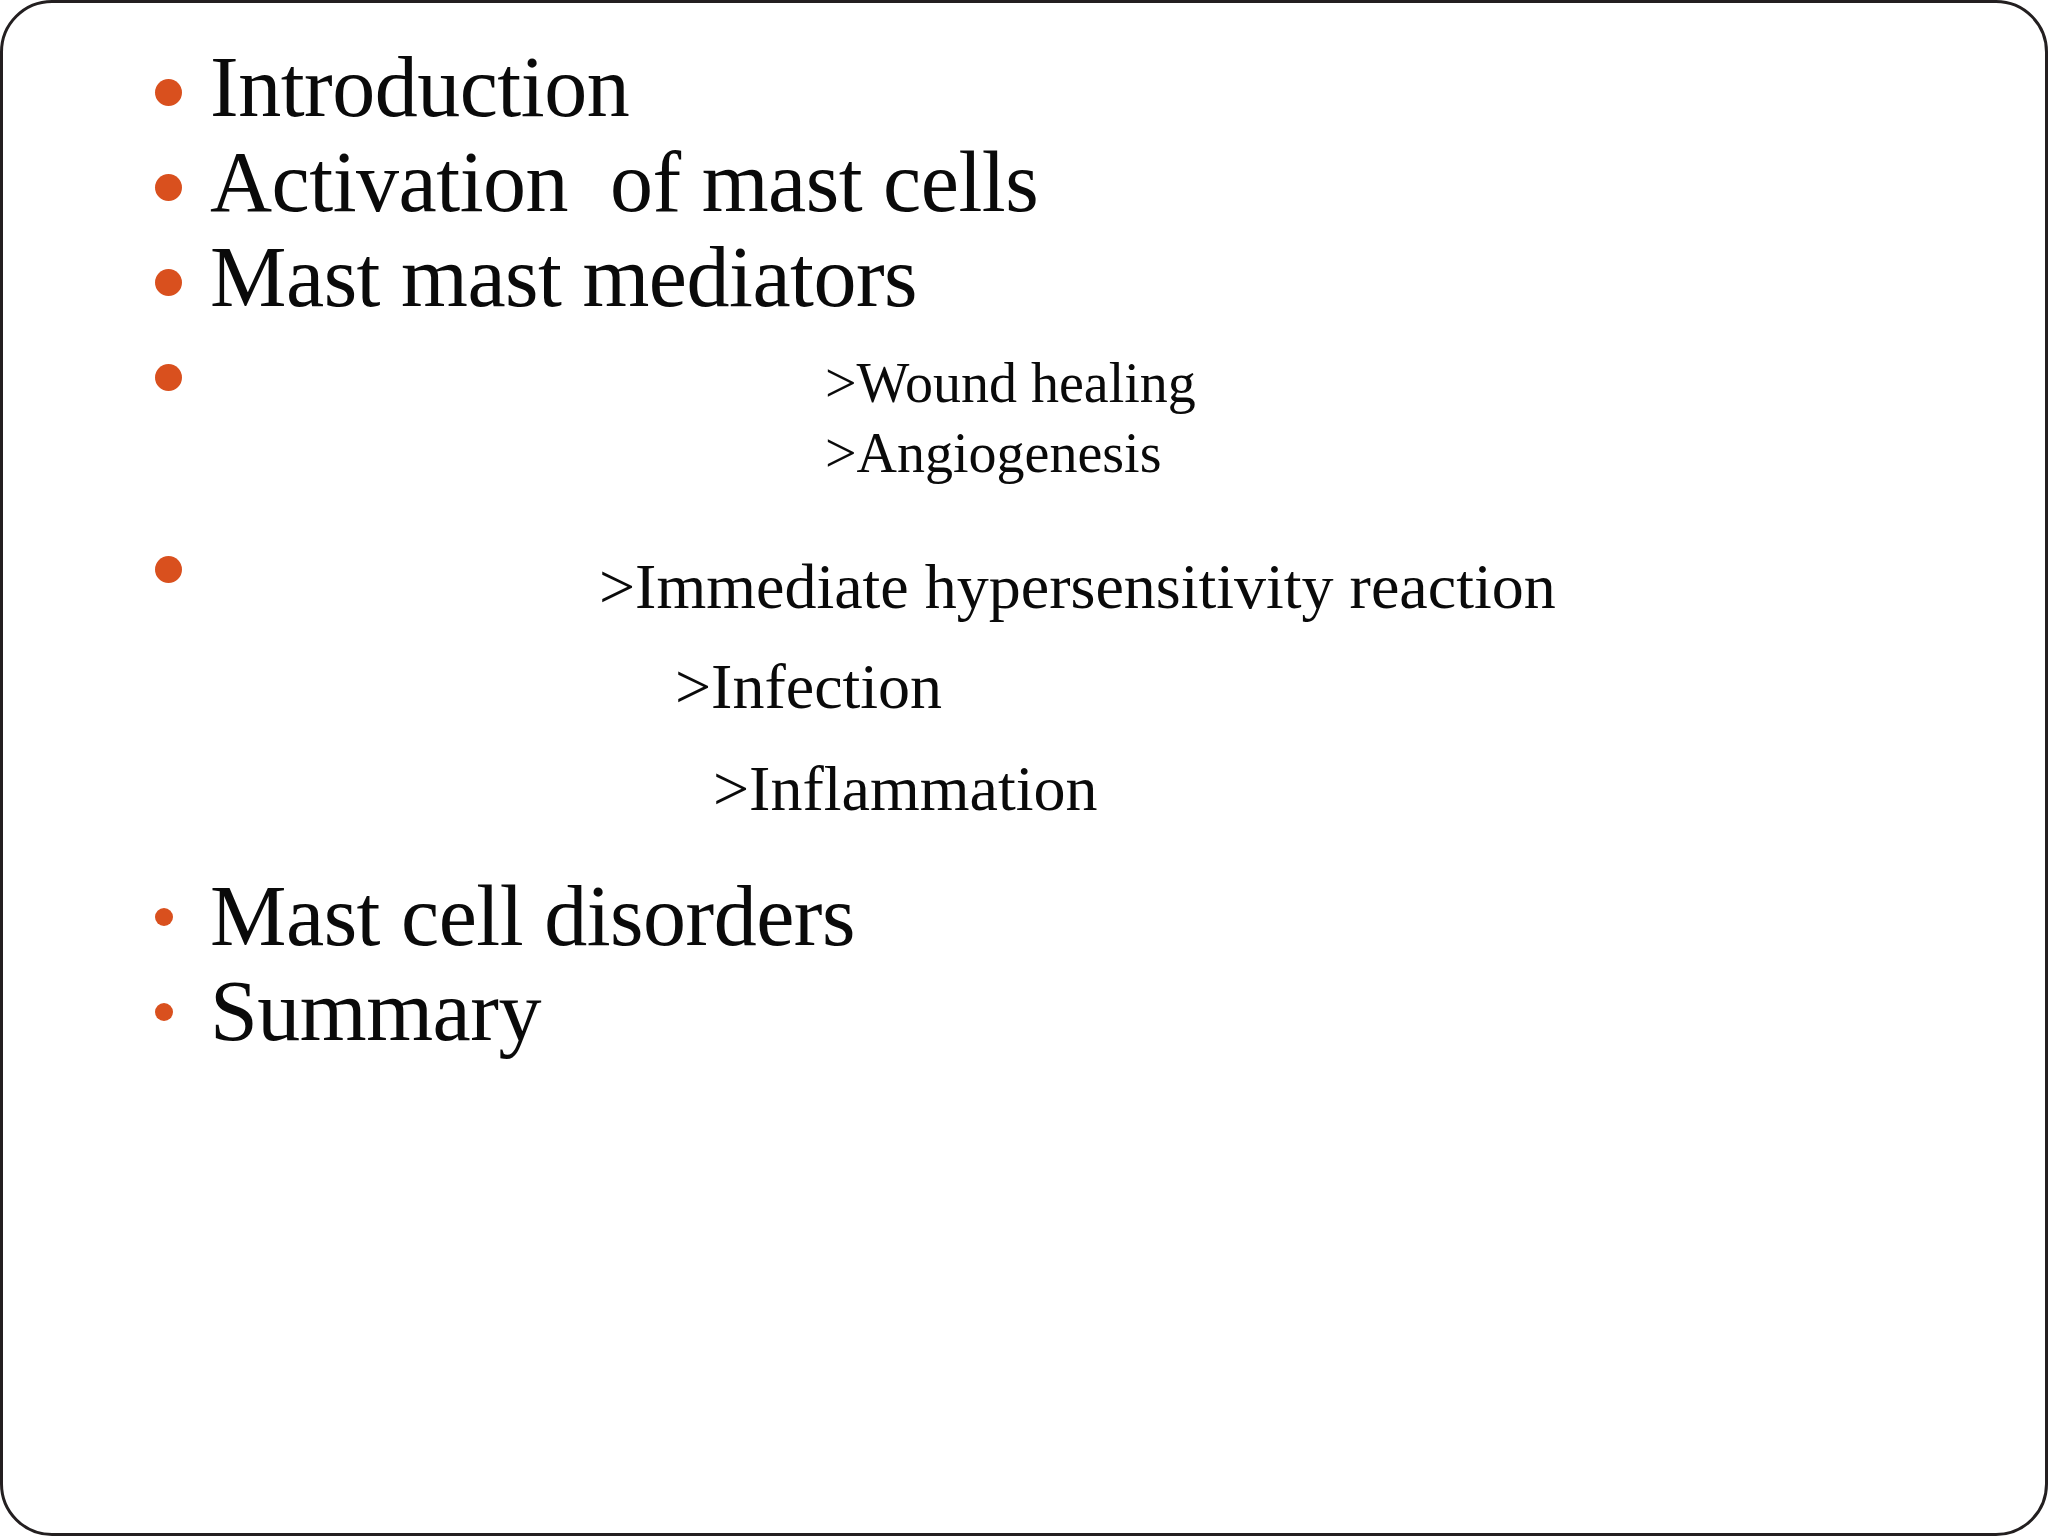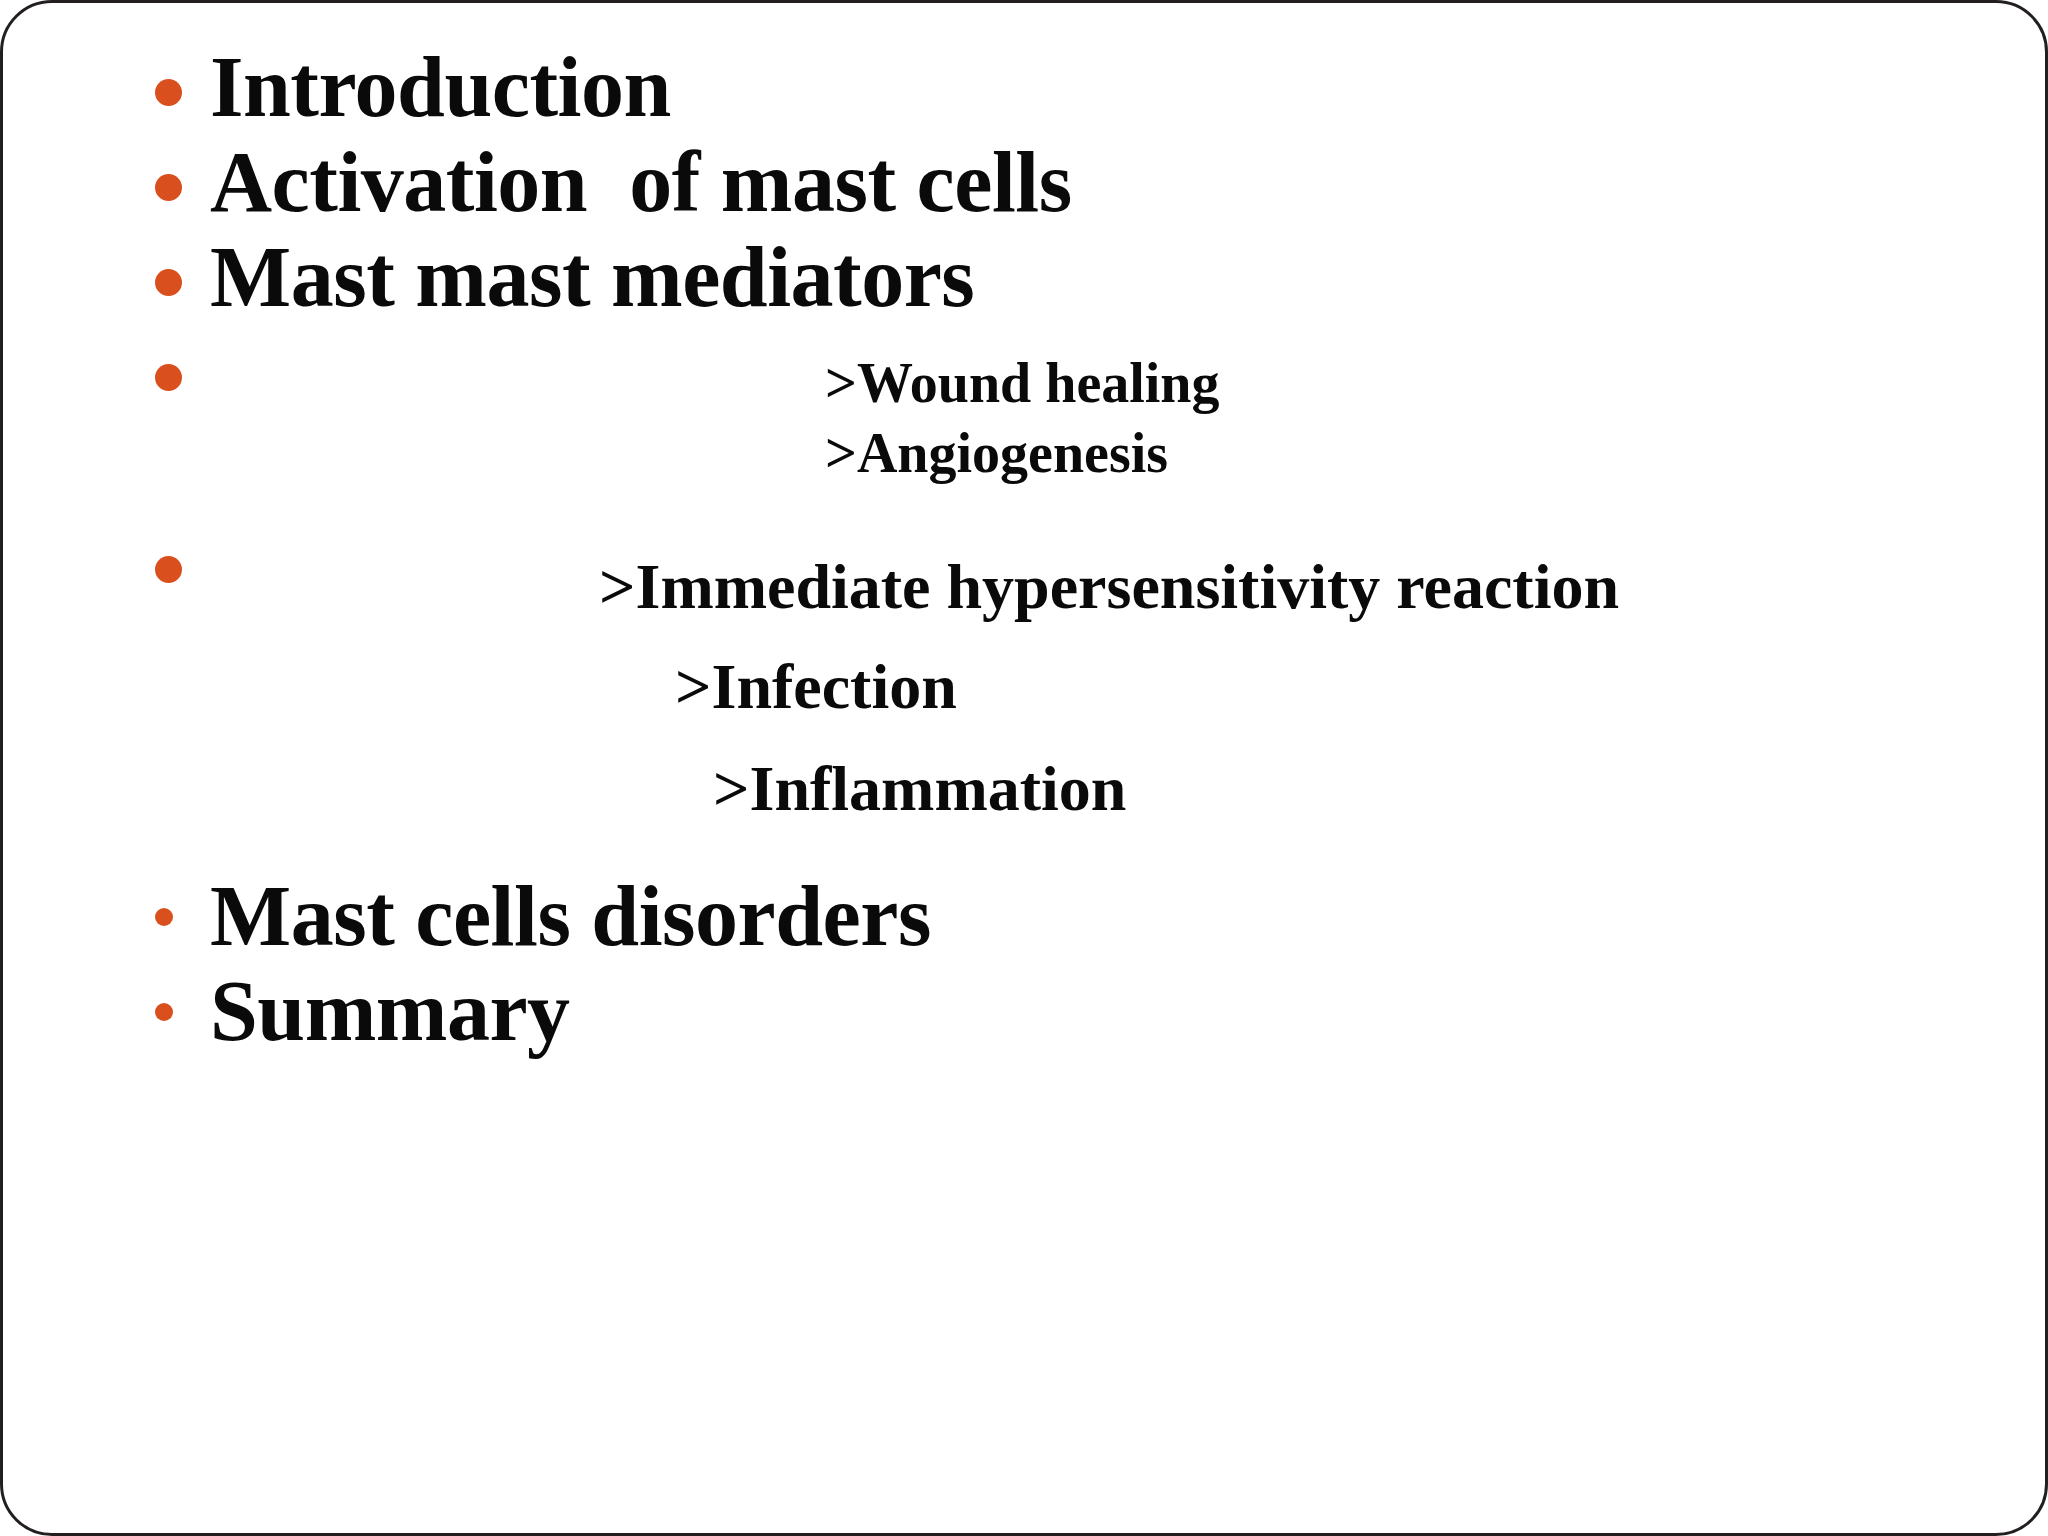--- a/index.html
+++ b/index.html
@@ -16,21 +16,20 @@
 
   .slide {
     position: relative;
     box-sizing: border-box;
     width: 2048px;
     height: 1536px;
     background: #ffffff;
     border: 3px solid #231f20;
     border-radius: 52px;
     overflow: hidden;
-    font-weight: bold;
   }
 
   .content {
     position: absolute;
     left: 0;
     top: 38px;
     width: 2048px;
   }
 
   
@@ -136,21 +135,21 @@
     <div class="sub-item sub-medium" style="padding-left:596px;">&gt;Immediate hypersensitivity reaction</div>
 
     <div class="sub-item sub-medium" style="padding-left:672px; margin-top:18px;">&gt;Infection</div>
 
     <div class="sub-item sub-medium" style="padding-left:710px; margin-top:20px;">&gt;Inflammation</div>
 
     <div class="sp-after-inflam"></div>
 
     <div class="bullet-row">
       <span class="bullet-dot small"></span>
-      <span class="bullet-label">Mast cells disorders</span>
+      <span class="bullet-label">Mast cell disorders</span>
     </div>
 
     <div class="bullet-row row-gap-2">
       <span class="bullet-dot small"></span>
       <span class="bullet-label">Summary</span>
     </div>
 
   </div>
 </div>
 

